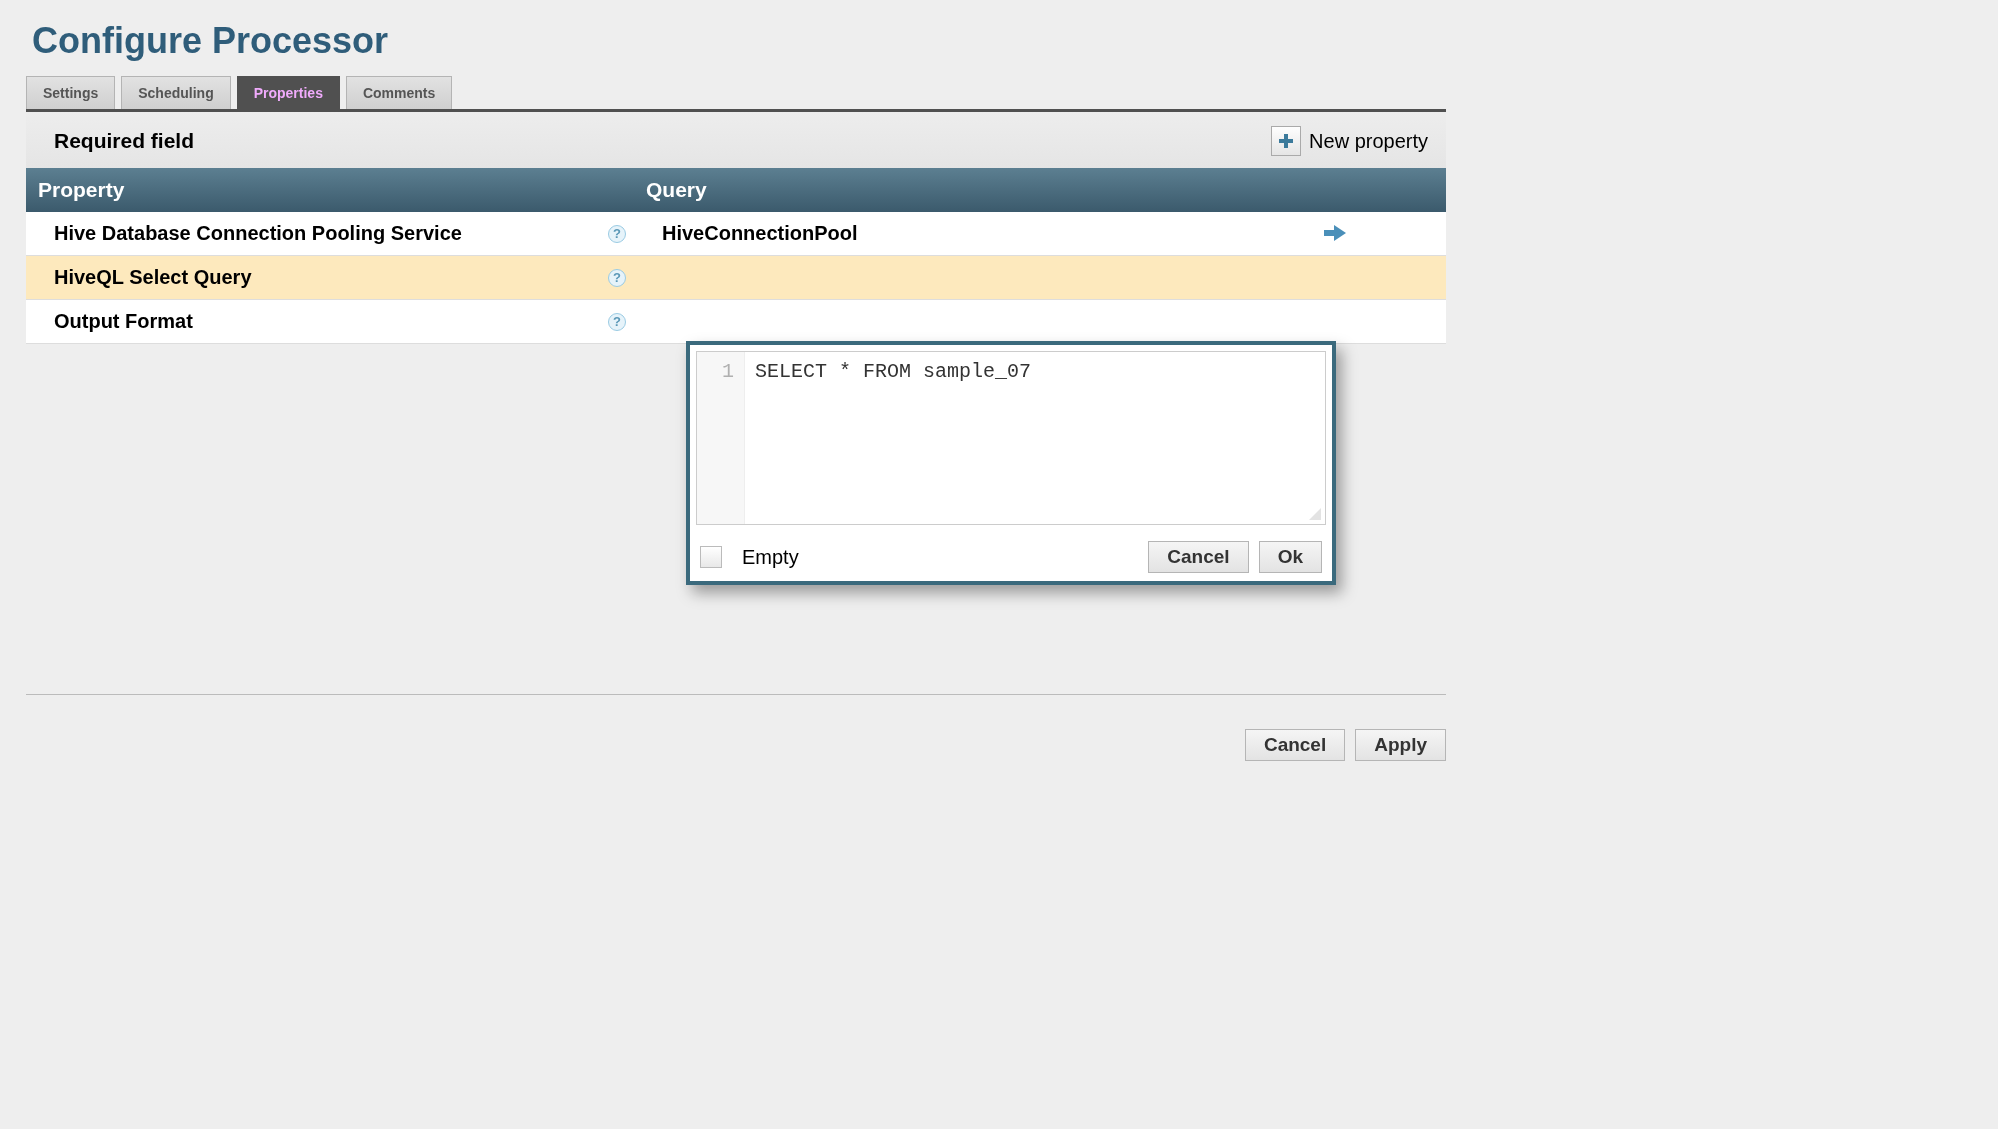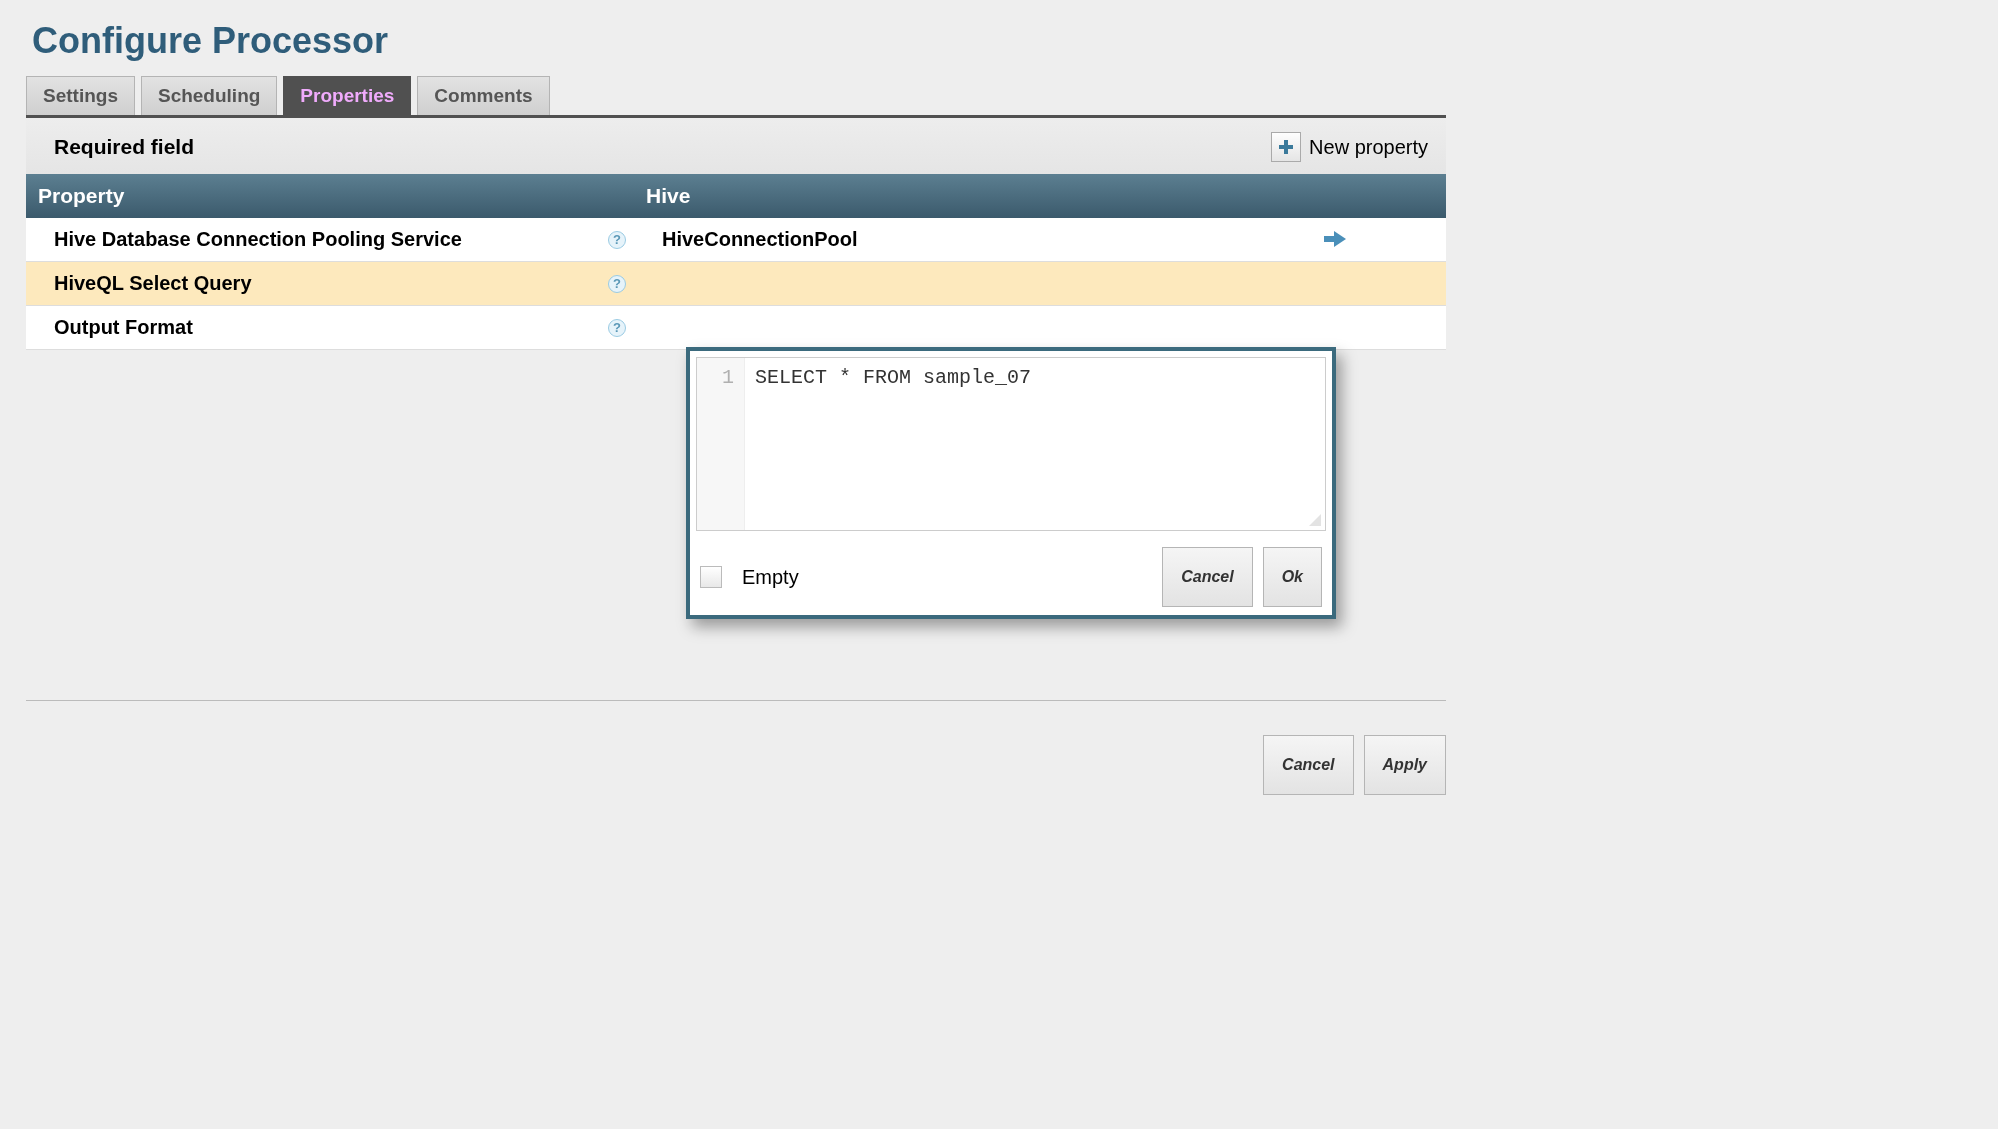--- a/index.html
+++ b/index.html
@@ -25,21 +25,21 @@
   display: flex;
   gap: 6px;
   border-bottom: 3px solid #505050;
   margin-bottom: 0;
 }
 .tab {
   background: linear-gradient(#e2e2e2, #cfcfcf);
   border: 1px solid #b4b4b4;
   border-bottom: none;
   padding: 8px 16px;
-  font-size: 19px;
+  font-size: 14px;
   font-weight: bold;
   color: #555;
   cursor: pointer;
 }
 .tab.active {
   background: #505050;
   color: #f0abfc;
   border-color: #505050;
 }
 .panel {
@@ -204,26 +204,25 @@
   font-size: 20px;
 }
 .chk {
   width: 22px; height: 22px;
   border: 1px solid #bbb;
   background: linear-gradient(#fff,#e8e8e8);
 }
 .btn {
   background: linear-gradient(#f5f5f5,#e3e3e3);
   border: 1px solid #b5b5b5;
-  padding: 20px 18px;
-  font-size: 16px;
+  padding: 4px 18px;
+  font-size: 19px;
   font-weight: bold;
   color: #333;
   cursor: pointer;
-  font-style: italic;
 }
 .btn-row { display: flex; gap: 10px; }
 .dialog-footer {
   border-top: 1px solid #bbb;
   margin-top: 350px;
   padding-top: 34px;
   display: flex;
   justify-content: flex-end;
   gap: 10px;
 }
@@ -251,21 +250,21 @@
         </div>
         <span>New property</span>
       </div>
     </div>
 
     <div class="table-wrap">
     <table class="prop-table">
       <thead>
         <tr>
           <th>Property</th>
-          <th>Hive</th>
+          <th>Query</th>
           <th></th>
         </tr>
       </thead>
       <tbody>
         <tr>
           <td class="name-cell">
             <span>Hive Database Connection Pooling Service</span>
             <span class="help-icon">?</span>
           </td>
           <td>HiveConnectionPool</td>

